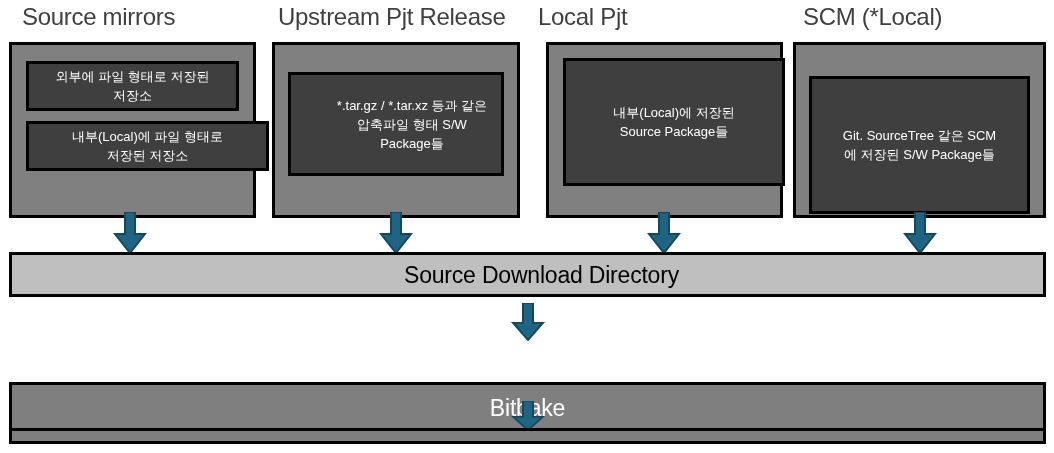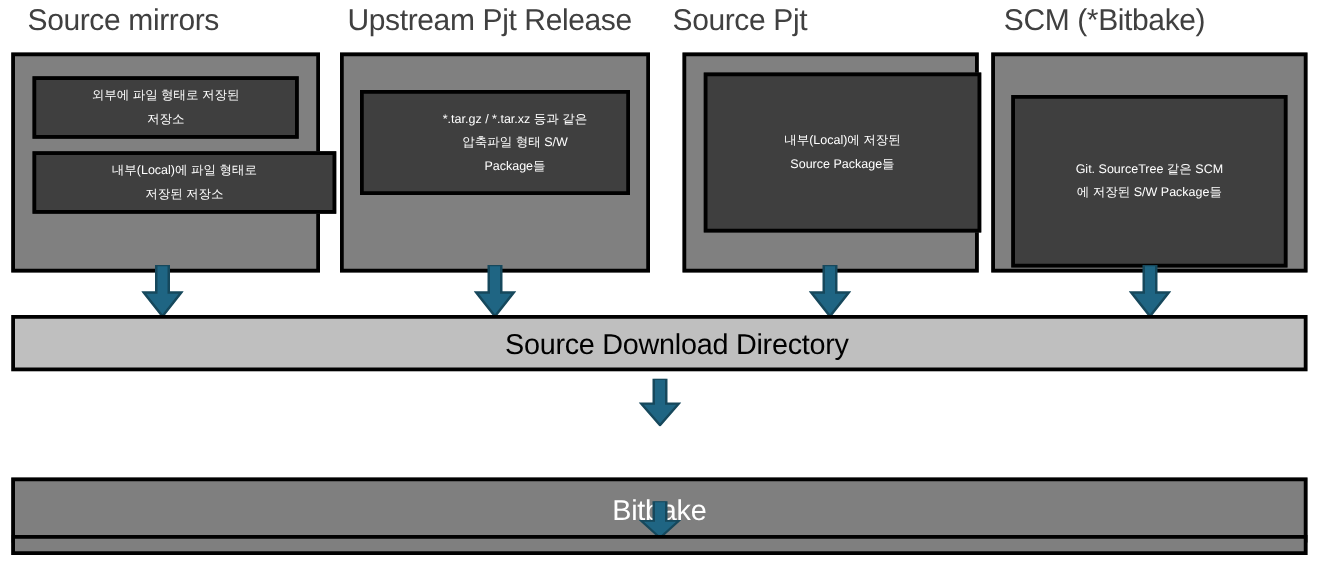--- a/index.html
+++ b/index.html
@@ -38,21 +38,21 @@
   .inner-box {
     position: absolute;
     background: #3F3F3F;
     border: 3px solid #000000;
     box-sizing: border-box;
     display: flex;
     align-items: center;
     justify-content: center;
     text-align: center;
     color: #FFFFFF;
-    font-size: 10px;
+    font-size: 13px;
     line-height: 19px;
     padding: 2px 4px;
     white-space: pre-line;
   }
 
   
   .arrow {
     position: absolute;
     width: 34px;
     height: 42px;
@@ -88,35 +88,35 @@
     background: #7F7F7F;
   }
 </style>
 </head>
 <body>
 
 <div class="col-title" style="left:22px; top:2px;">Source mirrors</div>
 
 <div class="col-title" style="left:278px; top:2px;">Upstream Pjt Release</div>
 
-<div class="col-title" style="left:538px; top:2px;">Source Pjt</div>
+<div class="col-title" style="left:538px; top:2px;">Local Pjt</div>
 
-<div class="col-title" style="left:803px; top:2px;">SCM (*Bitbake)</div>
+<div class="col-title" style="left:803px; top:2px;">SCM (*Local)</div>
 
 <div class="panel" style="left:9px; top:42px; width:247px; height:176px;"></div>
 
 <div class="inner-box" style="left:26px; top:61px; width:213px; height:50px;">외부에 파일 형태로 저장된
 저장소</div>
 
 <div class="inner-box" style="left:26px; top:121px; width:243px; height:50px;">내부(Local)에 파일 형태로
 저장된 저장소</div>
 
 <div class="panel" style="left:272px; top:42px; width:248px; height:176px;"></div>
 
-<div class="inner-box" style="left:288px; top:72px; width:216px; height:84px;padding-left:36px;">*.tar.gz / *.tar.xz 등과 같은
+<div class="inner-box" style="left:288px; top:72px; width:216px; height:104px;padding-left:36px;">*.tar.gz / *.tar.xz 등과 같은
 압축파일 형태 S/W
 Package들</div>
 
 <div class="panel" style="left:546px; top:42px; width:237px; height:176px;"></div>
 
 <div class="inner-box" style="left:563px; top:58px; width:222px; height:128px;">내부(Local)에 저장된
 Source Package들</div>
 
 <div class="panel" style="left:793px; top:42px; width:253px; height:176px;"></div>
 

